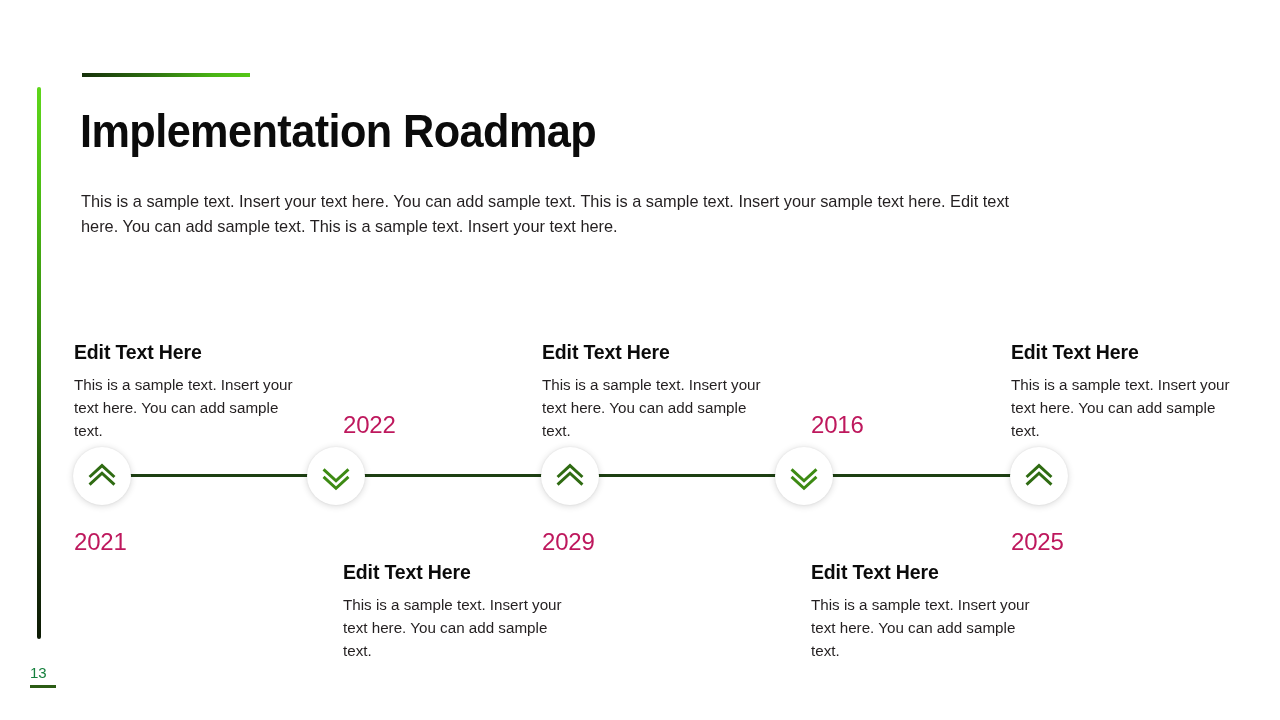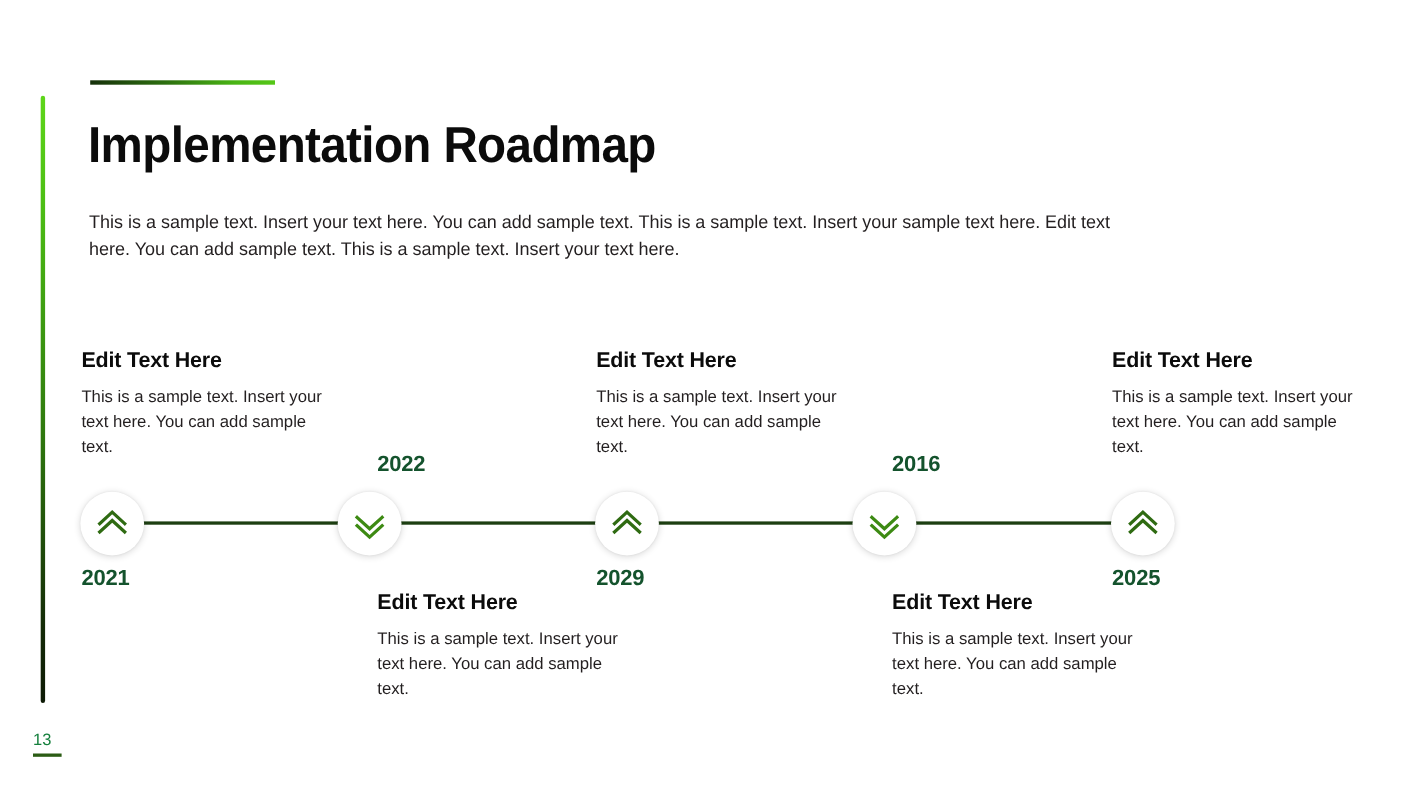--- a/index.html
+++ b/index.html
@@ -104,33 +104,34 @@
     display: flex;
     align-items: center;
     justify-content: center;
     z-index: 3;
   }
 
   .chevron-icon { display: block; }
 
   .milestone-year {
     position: absolute;
-    font-size: 20px;
-    font-weight: bold;
-    color: #14532d;
+    font-size: 24px;
+    font-weight: normal;
+    color: #be185d;
     letter-spacing: -0.2px;
     white-space: nowrap;
   }
 
-  .year-below { left: -28px; top: 515px; text-align: right; }
+  .year-below { left: -28px; top: 528px; text-align: right; }
   .year-above { left: 7px;   top: 411px; }
 
   .milestone-text {
     position: absolute;
     width: 232px;
+    margin-top: 24px;
   }
 
   .text-above { left: -28px; top: 315px; }
   .text-below { left: 7px;   top: 535px; }
 
   .milestone-heading {
     font-size: 19.5px;
     font-weight: bold;
     color: #0b0b0b;
     letter-spacing: -0.15px;

